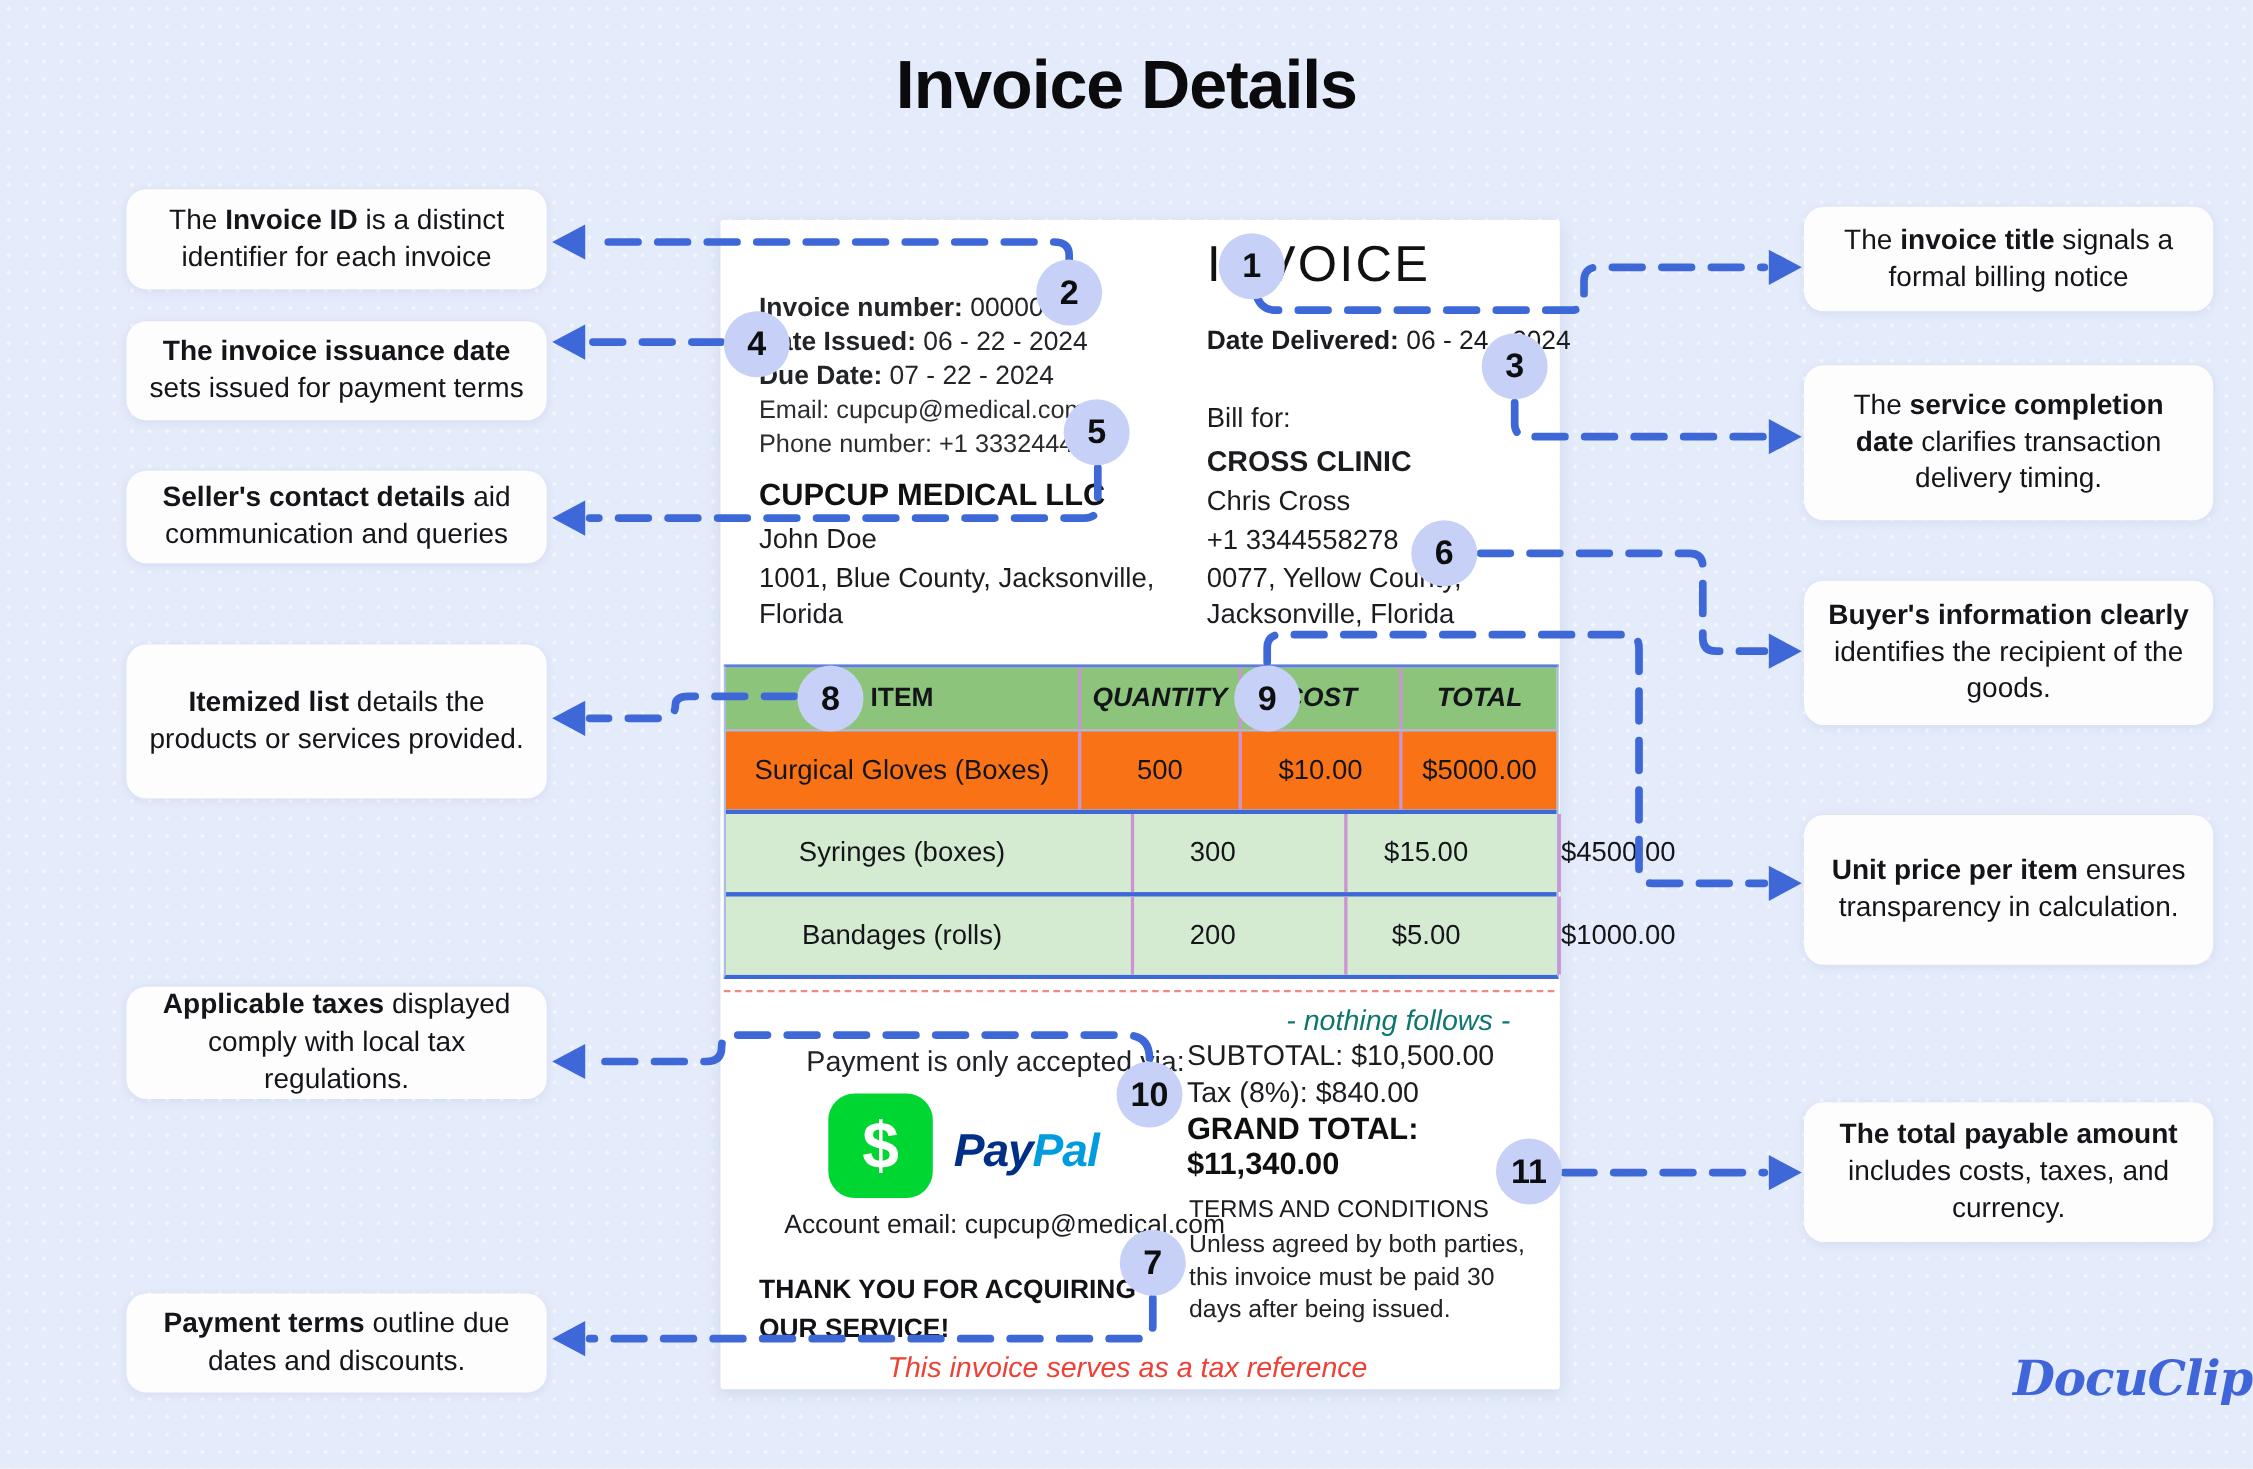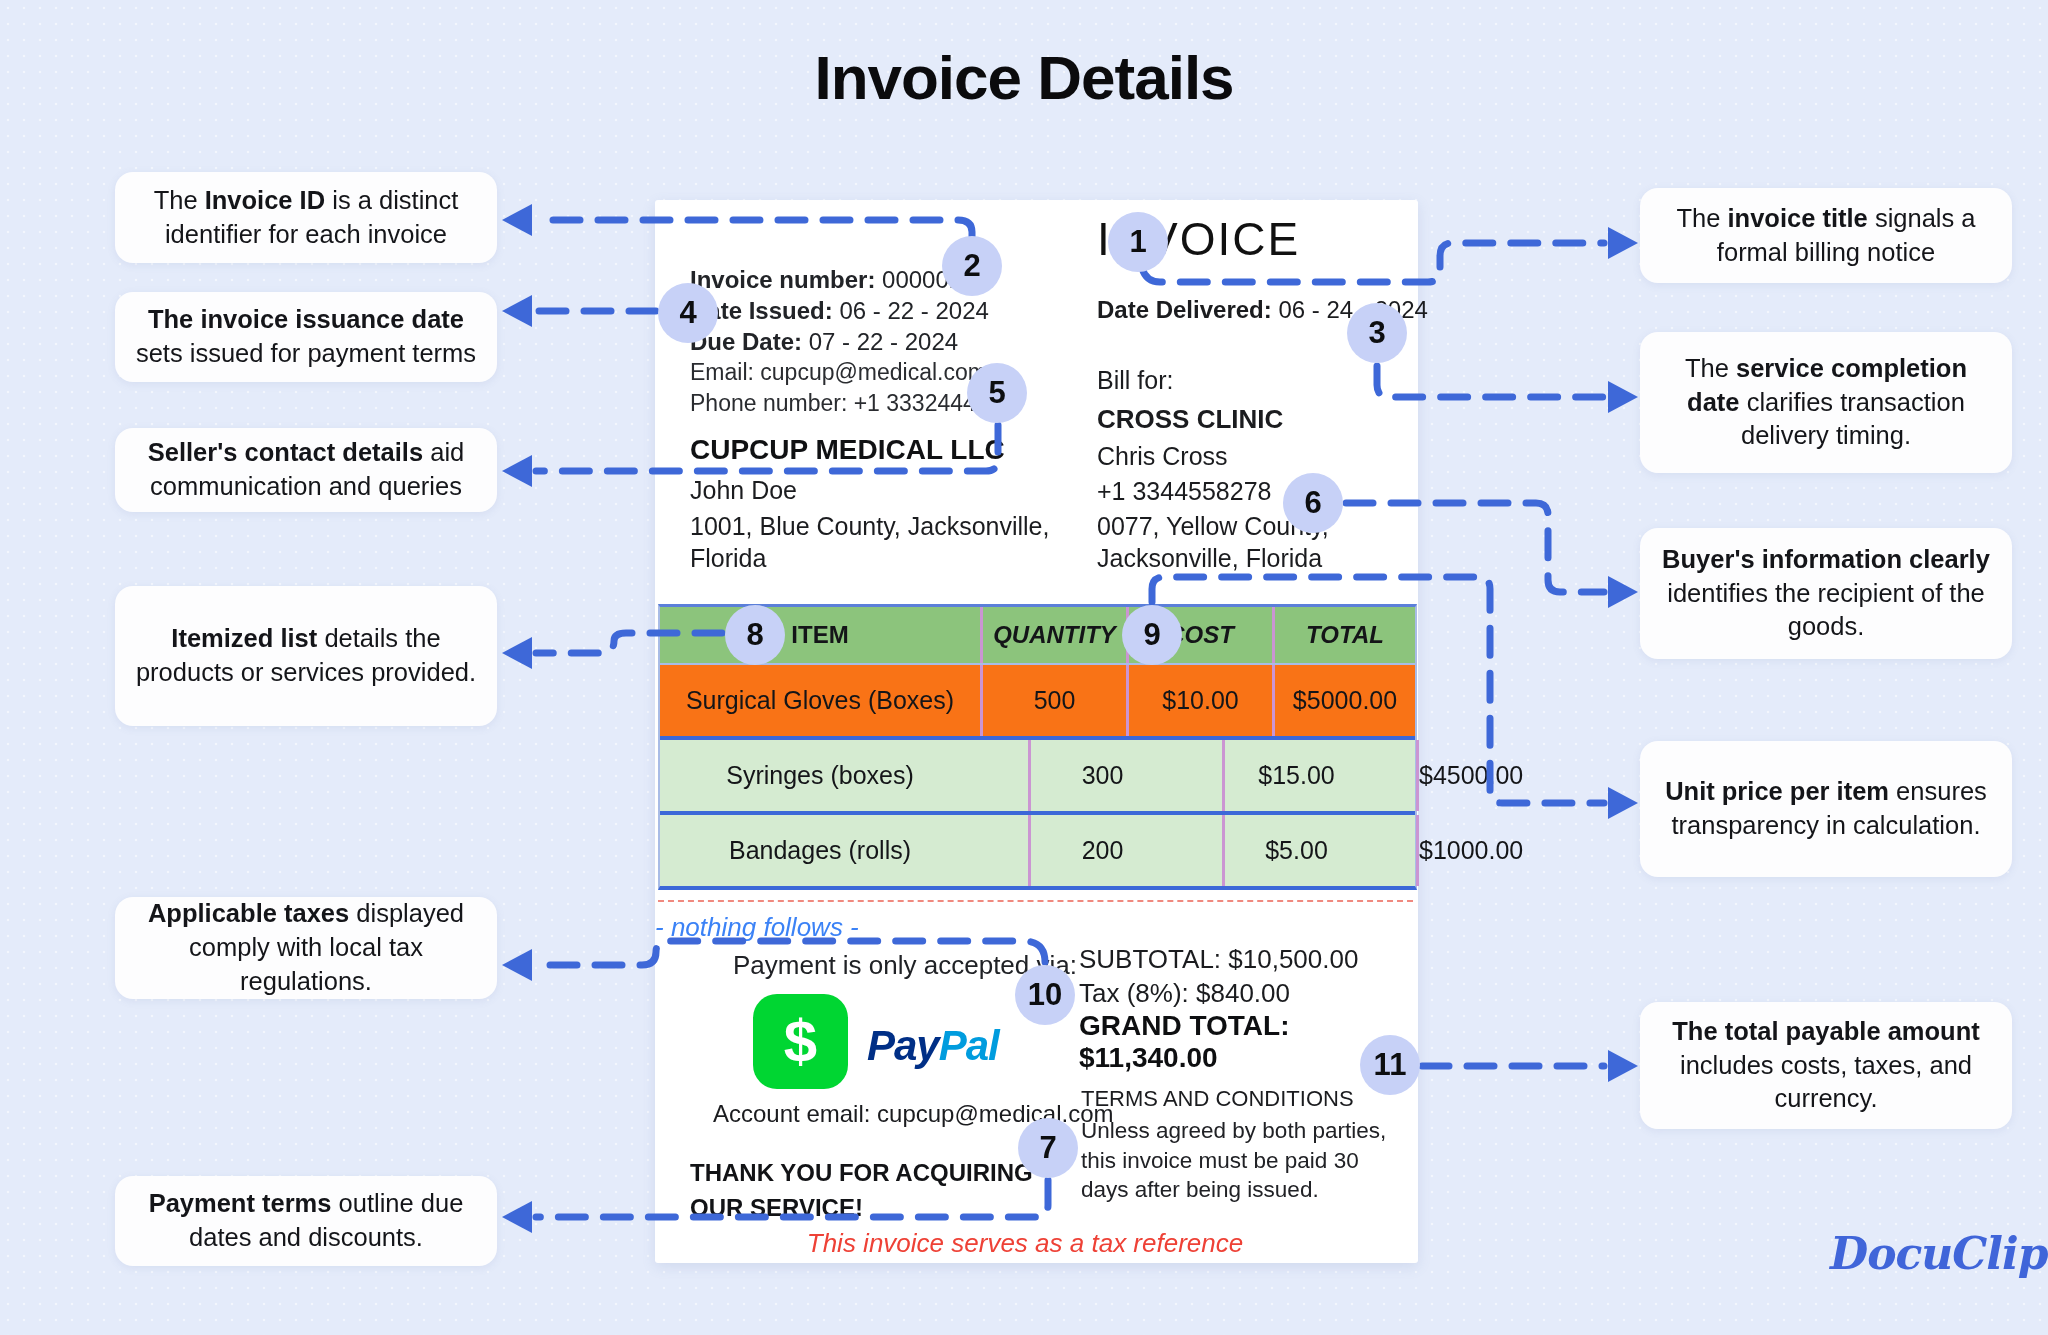--- a/index.html
+++ b/index.html
@@ -42,22 +42,22 @@
     font-size:25px; color:#141518;}
   .itable .c2,.itable .c3,.itable .c4{border-left:3px solid #cb95d2;}
   .itable .thead{background:#8cc47c; height:56px;}
   .itable .thead .cell{font-weight:bold; font-style:italic; font-size:24px;}
   .itable .thead .cell.c1{font-style:normal;}
   .itable .tbody{background:#d5ebd1; height:71px;}
   .itable .tbody.first{border-top:2px solid #a9bce6; background:#f97316;}
   .itable .tbody.sep{border-top:4px solid #3c68d8;gap:48px;}
 
   .red-rule{left:3px; top:700px; width:755px; border-top:2px dashed #f0897f;}
-  .nothing-follows{left:0; top:712px; width:718px; text-align:left; font-size:26px;
-    font-style:italic; color:#3b82f6;}
+  .nothing-follows{left:0; top:712px; width:718px; text-align:right; font-size:26px;
+    font-style:italic; color:#0f766e;}
   .pay-heading{left:78px; top:750px; font-size:26px; color:#202226;}
   .cashapp{left:98px; top:794px; width:95px; height:95px; background:#00d632; border-radius:24px;
     display:flex; align-items:center; justify-content:center;}
   .cashapp span{position:static; color:#fff; font-size:60px; font-weight:bold;}
   .paypal{left:212px; top:822px; font-size:42px; font-weight:bold; font-style:italic; letter-spacing:-1px;}
   .paypal .p1{position:static; color:#002f86;}
   .paypal .p2{position:static; color:#009cde;}
   .account-email{left:58px; top:900px; font-size:24px;}
   .thank-you{left:35px; top:956px; width:345px; font-size:24px; font-weight:bold; line-height:1.45; color:#121316;}
   .subtotal{left:424px; top:744px; font-size:26px;}

